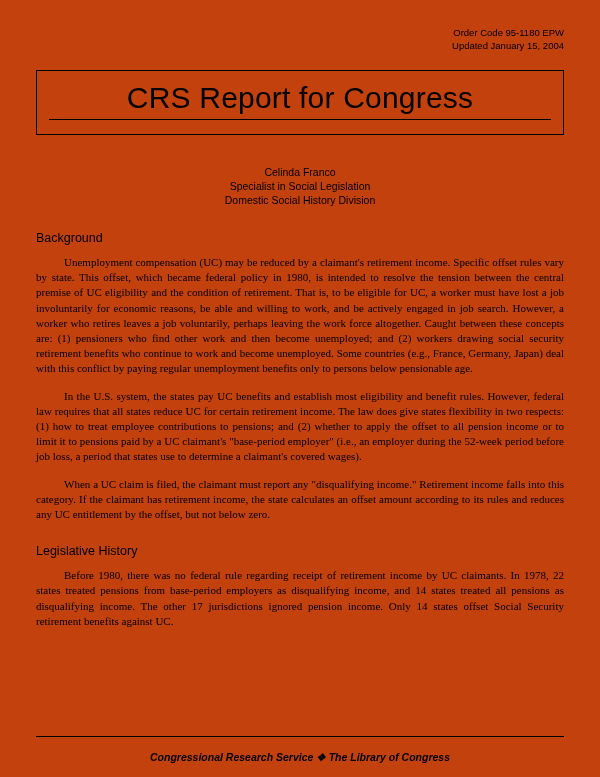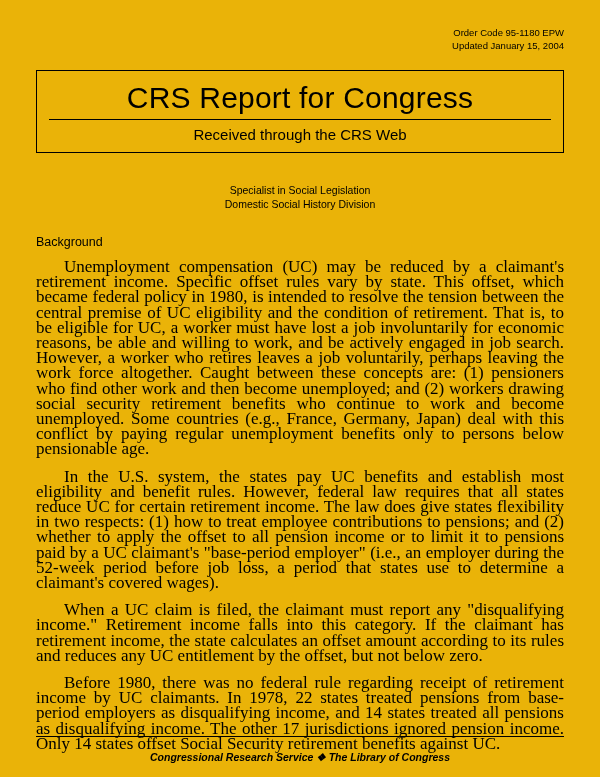--- a/index.html
+++ b/index.html
@@ -3,21 +3,21 @@
 <meta charset="utf-8">
 <style>
   html, body {
     margin: 0;
     padding: 0;
     background: #8a8a8a;
   }
   .page {
     width: 600px;
     height: 777px;
-    background: #eab308;
+    background: #c2410c;
     position: relative;
     box-sizing: border-box;
     padding: 26px 36px 0 36px;
     font-family: "Liberation Serif", serif;
     color: #000000;
     overflow: hidden;
   }
   .header-meta {
     text-align: right;
     font-family: "Liberation Sans", sans-serif;
@@ -69,21 +69,21 @@
 
   h2.section {
     font-family: "Liberation Sans", sans-serif;
     font-size: 12.5px;
     font-weight: normal;
     margin: 0 0 10px 0;
   }
   h2.section.second { margin-top: 22px; }
 
   p.body {
-    font-size: 17px;
+    font-size: 11px;
     line-height: 15.2px;
     text-align: justify;
     text-indent: 28px;
     margin: 0 0 12px 0;
     hyphens: auto;
   }
 
   .footer {
     position: absolute;
     left: 36px;
@@ -103,31 +103,32 @@
 
 <div class="page">
 
   <div class="header-meta">
     <div>Order Code 95-1180 EPW</div>
     <div>Updated January 15, 2004</div>
   </div>
 
   <div class="crs-banner">
     <div class="crs-title">CRS Report for Congress</div>
-    <div class="crs-sub">Received through the CRS Web</div>
   </div>
 
 
   <div class="byline">
+    <div>Celinda Franco</div>
     <div>Specialist in Social Legislation</div>
     <div>Domestic Social History Division</div>
   </div>
 
   <h2 class="section">Background</h2>
   <p class="body">Unemployment compensation (UC) may be reduced by a claimant's retirement income.  Specific offset rules vary by state.  This offset, which became federal policy in 1980, is intended to resolve the tension between the central premise of UC eligibility and the condition of retirement.  That is, to be eligible for UC, a worker must have lost a job involuntarily for economic reasons, be able and willing to work, and be actively engaged in job search.  However, a worker who retires leaves a job voluntarily, perhaps leaving the work force altogether.  Caught between these concepts are:  (1) pensioners who find other work and then become unemployed; and (2) workers drawing social security retirement benefits who continue to work and become unemployed.  Some countries (e.g., France, Germany, Japan) deal with this conflict by paying regular unemployment benefits only to persons below pensionable age.</p>
   <p class="body">In the U.S. system, the states pay UC benefits and establish most eligibility and benefit rules.  However, federal law requires that all states reduce UC for certain retirement income. The law does give states flexibility in two respects:  (1) how to treat employee contributions to pensions; and (2) whether to apply the offset to all pension income or to limit it to pensions paid by a UC claimant's "base-period employer" (i.e., an employer during the 52-week period before job loss, a period that states use to determine a claimant's covered wages).</p>
   <p class="body">When a UC claim is filed, the claimant must report any "disqualifying income."  Retirement income falls into this category.  If the claimant has retirement income, the state calculates an offset amount according to its rules and reduces any UC entitlement by the offset, but not below zero.</p>
 
+  <h2 class="section second">Legislative History</h2>
   <p class="body">Before 1980, there was no federal rule regarding receipt of retirement income by UC claimants.   In 1978, 22 states treated pensions from base-period employers as disqualifying income, and 14 states treated all pensions as disqualifying income.  The other 17 jurisdictions ignored pension income.  Only 14 states offset Social Security retirement benefits against UC.</p>
 
   <div class="footer">Congressional Research Service ❖ The Library of Congress</div>
 
 </div>
 
 </body></html>

